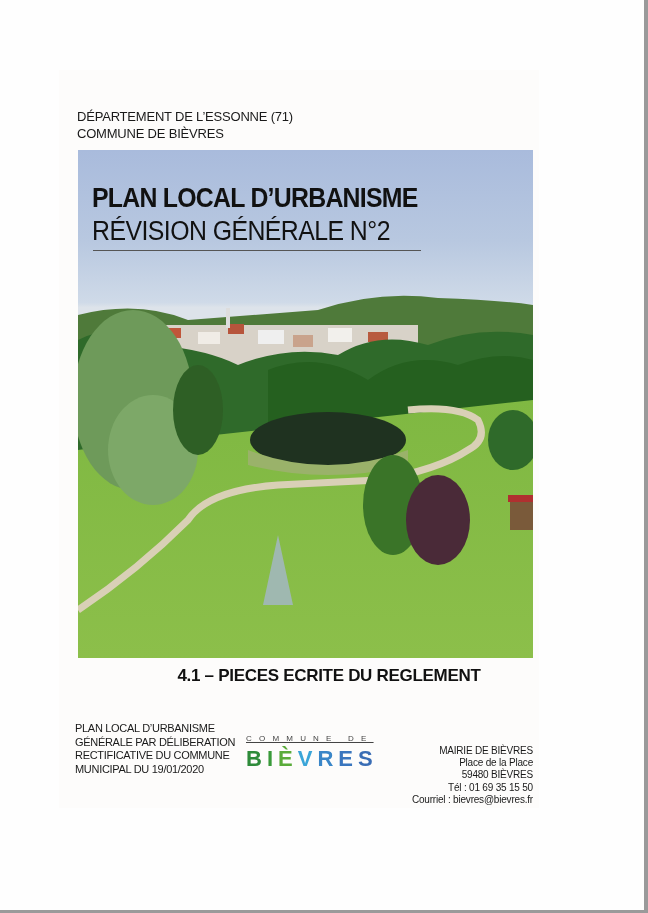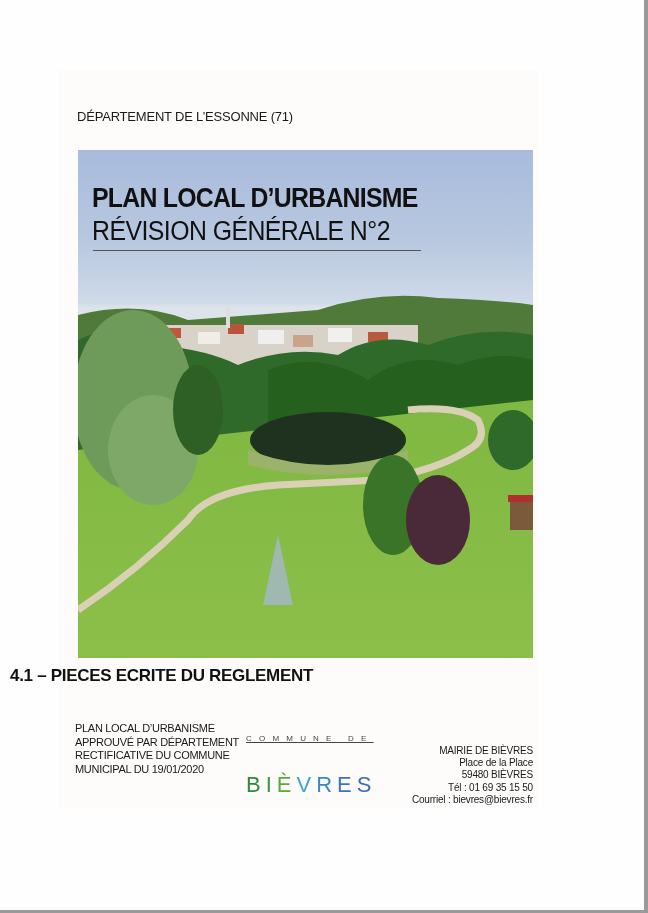--- a/index.html
+++ b/index.html
@@ -28,50 +28,51 @@
     letter-spacing:-0.8px; transform:scaleX(0.92); transform-origin:left;
   }
   .title-2 {
     position:absolute; left:92px; top:216px; font-size:27px; color:#111;
     letter-spacing:-0.6px; transform:scaleX(0.92); transform-origin:left;
   }
   .title-rule {
     position:absolute; left:93px; top:250px; width:328px; height:1px; background:#555;
   }
   .subtitle {
-    position:absolute; left:0; width:648px; top:666px; text-align:left;
+    position:absolute; left:0; width:648px; top:666px; text-align:center;
     font-size:17px; font-weight:bold; color:#111; letter-spacing:-0.3px;
     padding-left:10px; box-sizing:border-box;
   }
   .footer-left {
     position:absolute; left:75px; top:722px; font-size:11px; line-height:13.5px; color:#1a1a1a;
     letter-spacing:-0.3px;
   }
   .logo-top {
     position:absolute; left:246px; top:734px; font-size:8px; letter-spacing:7.2px; color:#444;text-decoration:underline;
   }
   .logo-main {
-    position:absolute; left:246px; top:772px; font-size:22px; font-weight:normal; letter-spacing:5px;
+    position:absolute; left:246px; top:746px; font-size:22px; font-weight:bold; letter-spacing:5px;
   }
   .footer-right {
     position:absolute; right:115px; top:725px; font-size:10px; line-height:12.2px; color:#1a1a1a;
     text-align:right; letter-spacing:-0.2px;margin-top:20px;
   }
   .footer-right div, .footer-left div, .header-text div { white-space:nowrap; }
 </style>
 </head>
 <body>
 
 <div class="viewer-right-edge"></div>
 <div class="viewer-bottom-edge"></div>
 
 <div class="page-block"></div>
 
 <div class="header-text">
   <div>DÉPARTEMENT DE L’ESSONNE (71)</div>
+  <div>COMMUNE DE BIÈVRES</div>
 </div>
 
 <div class="photo">
   <svg width="455" height="508" viewBox="0 0 455 508">
     <defs>
       <linearGradient id="lawn" x1="0" y1="0" x2="0" y2="1">
         <stop offset="0" stop-color="#7fb842"></stop>
         <stop offset="1" stop-color="#8cbf4a"></stop>
       </linearGradient>
     </defs>
@@ -114,21 +115,21 @@
 </div>
 
 <div class="title-1">PLAN LOCAL D’URBANISME</div>
 <div class="title-2">RÉVISION GÉNÉRALE N°2</div>
 <div class="title-rule"></div>
 
 <div class="subtitle">4.1 – PIECES ECRITE DU REGLEMENT</div>
 
 <div class="footer-left">
   <div>PLAN LOCAL D’URBANISME</div>
-  <div>APPROUVÉ PAR DÉPARTEMENT</div>
+  <div>GÉNÉRALE PAR DÉLIBERATION</div>
   <div>RECTIFICATIVE DU COMMUNE</div>
   <div>MUNICIPAL DU 19/01/2020</div>
 </div>
 
 <div class="logo-top">COMMUNE DE</div>
 <div class="logo-main">
   <span id="logo-letters"><span style="color: rgb(46, 139, 58);">B</span><span style="color: rgb(58, 154, 58);">I</span><span style="color: rgb(90, 171, 58);">È</span><span style="color: rgb(58, 165, 216);">V</span><span style="color: rgb(58, 134, 200);">R</span><span style="color: rgb(58, 118, 190);">E</span><span style="color: rgb(58, 109, 181);">S</span></span>
 </div>
 
 <div class="footer-right">

